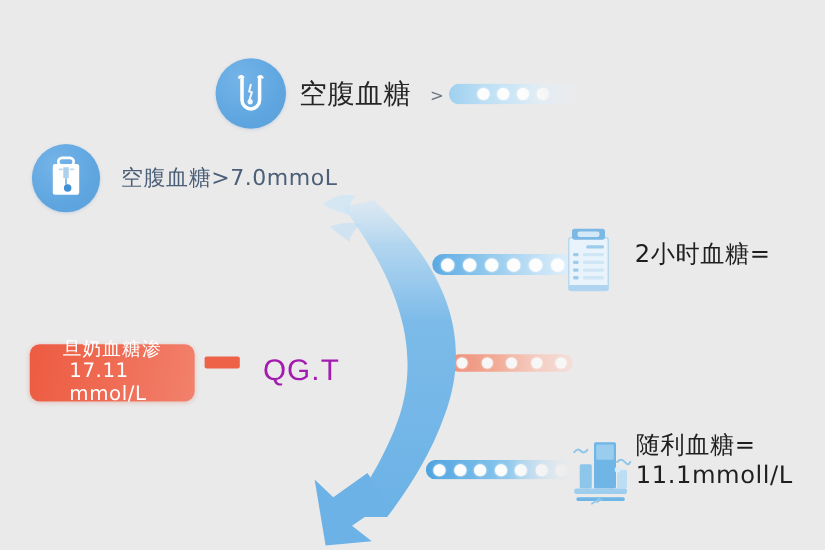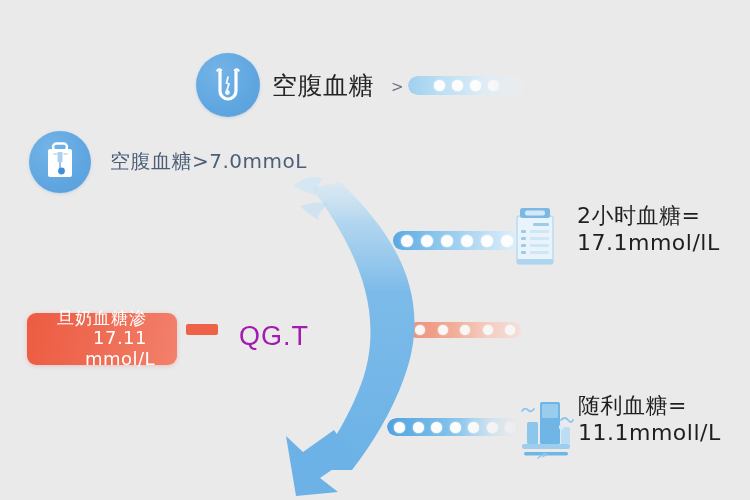--- a/index.html
+++ b/index.html
@@ -58,21 +58,20 @@
   .red-box {
     background: linear-gradient(100deg, #ec5c42 0%, #ef6a52 45%, #f2816c 100%);
     border-radius: 9px;
     color: #ffffff;
     display: flex;
     flex-direction: column;
     justify-content: center;
     align-items: center;
     box-shadow: 0 1px 4px rgba(200,80,60,0.25);
     font-family: "DejaVu Sans", "Liberation Sans", sans-serif;
-    text-align: center;
   }
   .red-box .rb-line1 {
     font-size: 17px;
     letter-spacing: 1px;
     line-height: 1.15;
   }
   .red-box .rb-line2 {
     font-size: 18px;
     letter-spacing: 0.5px;
     line-height: 1.15;
@@ -189,23 +188,22 @@
       <rect x="13" y="32" width="5" height="3" rx="1" fill="#9dcbea"></rect>
       <rect x="22" y="32" width="19" height="3" rx="1" fill="#cfe6f5"></rect>
       <rect x="13" y="39" width="5" height="3" rx="1" fill="#9dcbea"></rect>
       <rect x="22" y="39" width="19" height="3" rx="1" fill="#cfe6f5"></rect>
       <rect x="13" y="46" width="5" height="3" rx="1" fill="#9dcbea"></rect>
       <rect x="22" y="46" width="19" height="3" rx="1" fill="#cfe6f5"></rect>
       <rect x="9" y="54" width="36" height="5" rx="1.5" fill="#aed4ef"></rect>
     </svg>
   </div>
 
-  <div class="node label-2line" style="left:577px; top:203px; font-size:22px;">
+  <div class="node label-2line" style="left:577px; top:219px; font-size:22px;">
     <div>2小时血糖=</div>
-    <div>17.1mmol/lL</div>
   </div>
 
   <div class="node red-box" style="left:27px; top:313px; width:150px; height:52px;">
     <div class="rb-line1">旦奶血糖渗</div>
     <div class="rb-line2">17.11  mmol/L</div>
   </div>
 
   <div class="node red-dash" style="left:186px; top:324px; width:32px; height:11px;"></div>
 
   <div class="node qgt" style="left:239px; top:321px;">QG.T</div>

